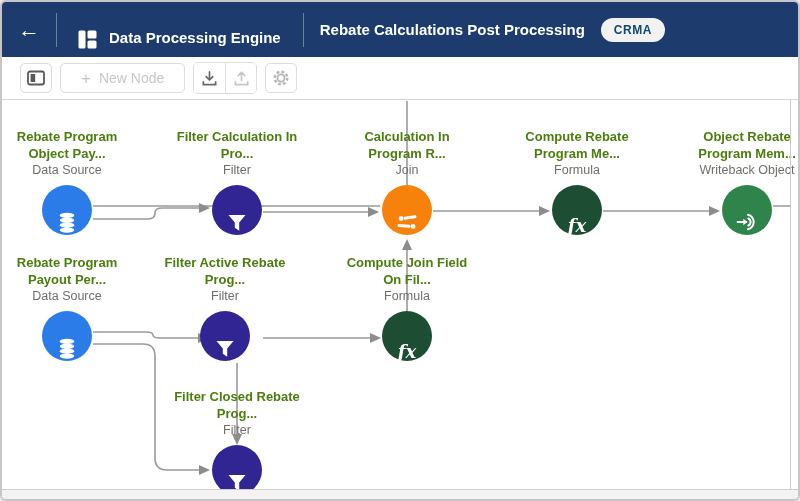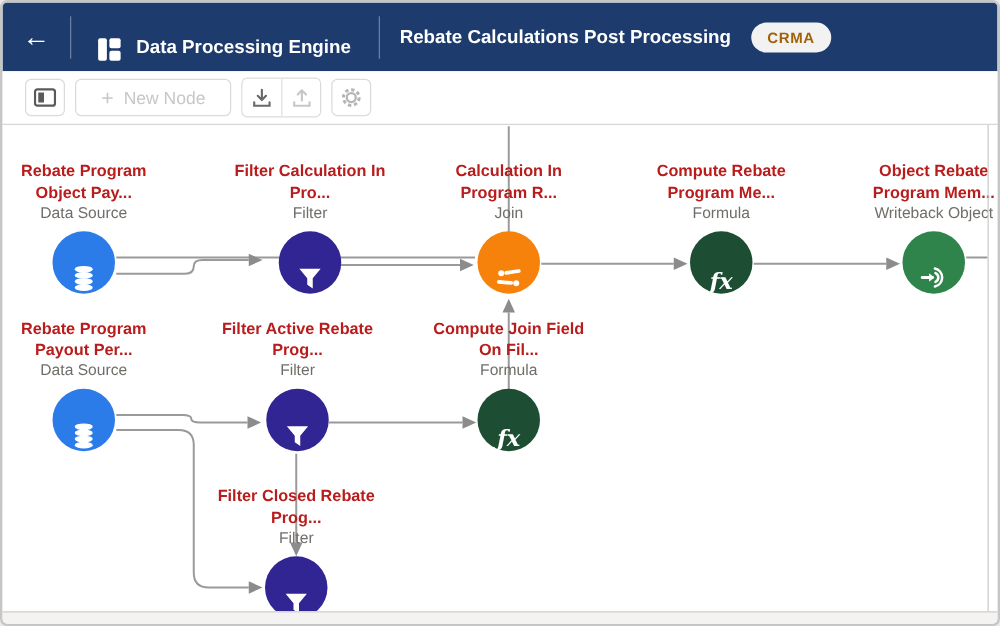--- a/index.html
+++ b/index.html
@@ -26,21 +26,21 @@
   .tb-group{display:flex;height:30px;border:1px solid #dddbda;border-radius:5px;overflow:hidden;}
   .tb-group button{width:31px;border:none;background:#fff;display:flex;align-items:center;justify-content:center;cursor:pointer;padding:0;}
   .tb-group button + button{border-left:1px solid #e3e1e0;}
   
   .canvas{position:absolute;left:0;top:98px;width:796px;height:389px;background:#fff;overflow:hidden;}
   .edges{position:absolute;left:0;top:0;pointer-events:none;}
   .edges path{stroke:var(--edge,#9a9a9a);stroke-width:1.6;fill:none;}
   .edges polygon{fill:var(--arrow,#8c8c8c);}
   .canvas-right-border{position:absolute;left:788px;top:0;width:1px;height:389px;background:#cbcbcb;}
   .node{position:absolute;width:160px;display:flex;flex-direction:column;align-items:center;cursor:pointer;}
-  .nt{font-size:13px;font-weight:bold;color:#b91c1c;line-height:17px;text-align:center;white-space:nowrap;}
+  .nt{font-size:13px;font-weight:bold;color:#4d7c0f;line-height:17px;text-align:center;white-space:nowrap;}
   .ntype{font-size:12.5px;color:#716e6a;line-height:16px;text-align:center;}
   .circle{width:50px;height:50px;border-radius:50%;margin-top:7px;display:flex;align-items:flex-end;justify-content:center;}
   .fxg{font-family:"DejaVu Serif",serif;font-style:italic;font-weight:bold;font-size:18px;color:#fff;line-height:1;}
   
   .bottom-strip{position:absolute;left:0;right:0;top:487px;height:14px;background:#f4f3f2;border-top:1px solid #cfcecd;}
 </style>
 </head>
 <body>
 
 <div class="screen">
@@ -55,21 +55,21 @@
         <svg width="21" height="21" viewBox="0 0 21 21">
           <rect x="1.5" y="1.5" width="7" height="18" rx="1.6" fill="#fff"></rect>
           <rect x="10.5" y="1.5" width="9" height="8" rx="1.6" fill="#fff"></rect>
           <rect x="10.5" y="11.5" width="9" height="8" rx="1.6" fill="#fff"></rect>
         </svg>
       </span>
       <span class="hdr-title">Data Processing Engine</span>
     </div>
     <div class="hdr-div"></div>
     <span class="hdr-title page-title">Rebate Calculations Post Processing</span>
-    <span class="badge" style="background: rgb(242, 242, 242); color: #a16207;">CRMA</span>
+    <span class="badge" style="background: rgb(242, 242, 242); color: #0c4a6e;">CRMA</span>
   </header>
 
   <div class="toolbar">
     <button class="tb-btn tb-square">
       <span style="display:flex;">
         <svg width="18" height="16" viewBox="0 0 18 16">
           <rect x="1" y="1.5" width="16" height="13" rx="2" fill="none" stroke="#5a5a5a" stroke-width="1.8"></rect>
           <rect x="3.6" y="4" width="4.6" height="8" fill="#5a5a5a"></rect>
         </svg>
       </span>
@@ -144,21 +144,21 @@
           <svg width="26" height="26" viewBox="0 0 26 26">
             <ellipse cx="13" cy="6.4" rx="7.2" ry="2.7" fill="#fff"></ellipse>
             <ellipse cx="13" cy="11.3" rx="7.2" ry="2.7" fill="#fff"></ellipse>
             <ellipse cx="13" cy="16.2" rx="7.2" ry="2.7" fill="#fff"></ellipse>
             <ellipse cx="13" cy="21.1" rx="7.2" ry="2.7" fill="#fff"></ellipse>
           </svg>
         </span>
       </div>
     </div>
 
-    <div class="node" style="left:166px;top:28px">
+    <div class="node" style="left:155px;top:28px">
       <div class="nt">Filter Calculation In</div>
       <div class="nt">Pro...</div>
       <div class="ntype">Filter</div>
       <div class="circle" style="background: rgb(49, 37, 147);">
         <span style="display:flex;">
           <svg width="24" height="24" viewBox="0 0 24 24">
             <path d="M3.5 4 H20.5 L14.2 11.5 V19.8 L9.8 16.8 V11.5 Z" fill="#fff"></path>
           </svg>
         </span>
       </div>
@@ -214,21 +214,21 @@
           <svg width="26" height="26" viewBox="0 0 26 26">
             <ellipse cx="13" cy="6.4" rx="7.2" ry="2.7" fill="#fff"></ellipse>
             <ellipse cx="13" cy="11.3" rx="7.2" ry="2.7" fill="#fff"></ellipse>
             <ellipse cx="13" cy="16.2" rx="7.2" ry="2.7" fill="#fff"></ellipse>
             <ellipse cx="13" cy="21.1" rx="7.2" ry="2.7" fill="#fff"></ellipse>
           </svg>
         </span>
       </div>
     </div>
 
-    <div class="node" style="left:156px;top:154px">
+    <div class="node" style="left:143px;top:154px">
       <div class="nt">Filter Active Rebate</div>
       <div class="nt">Prog...</div>
       <div class="ntype">Filter</div>
       <div class="circle" style="background: rgb(49, 37, 147);">
         <span style="display:flex;">
           <svg width="24" height="24" viewBox="0 0 24 24">
             <path d="M3.5 4 H20.5 L14.2 11.5 V19.8 L9.8 16.8 V11.5 Z" fill="#fff"></path>
           </svg>
         </span>
       </div>

